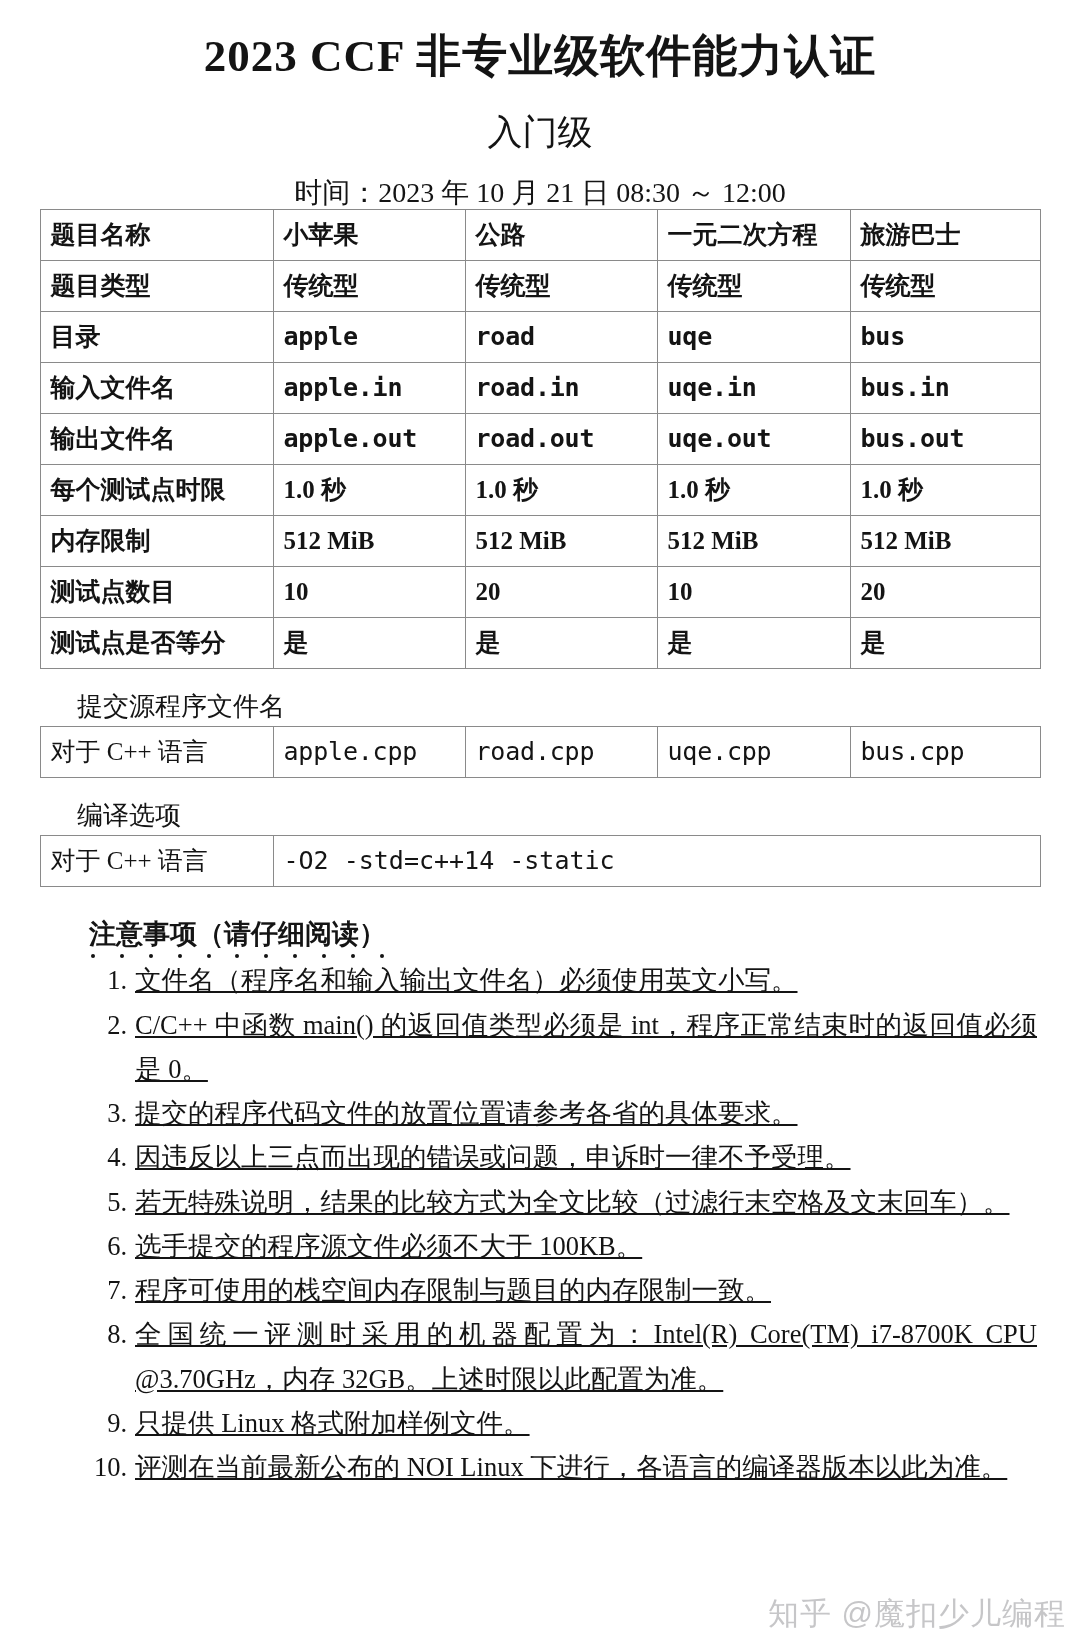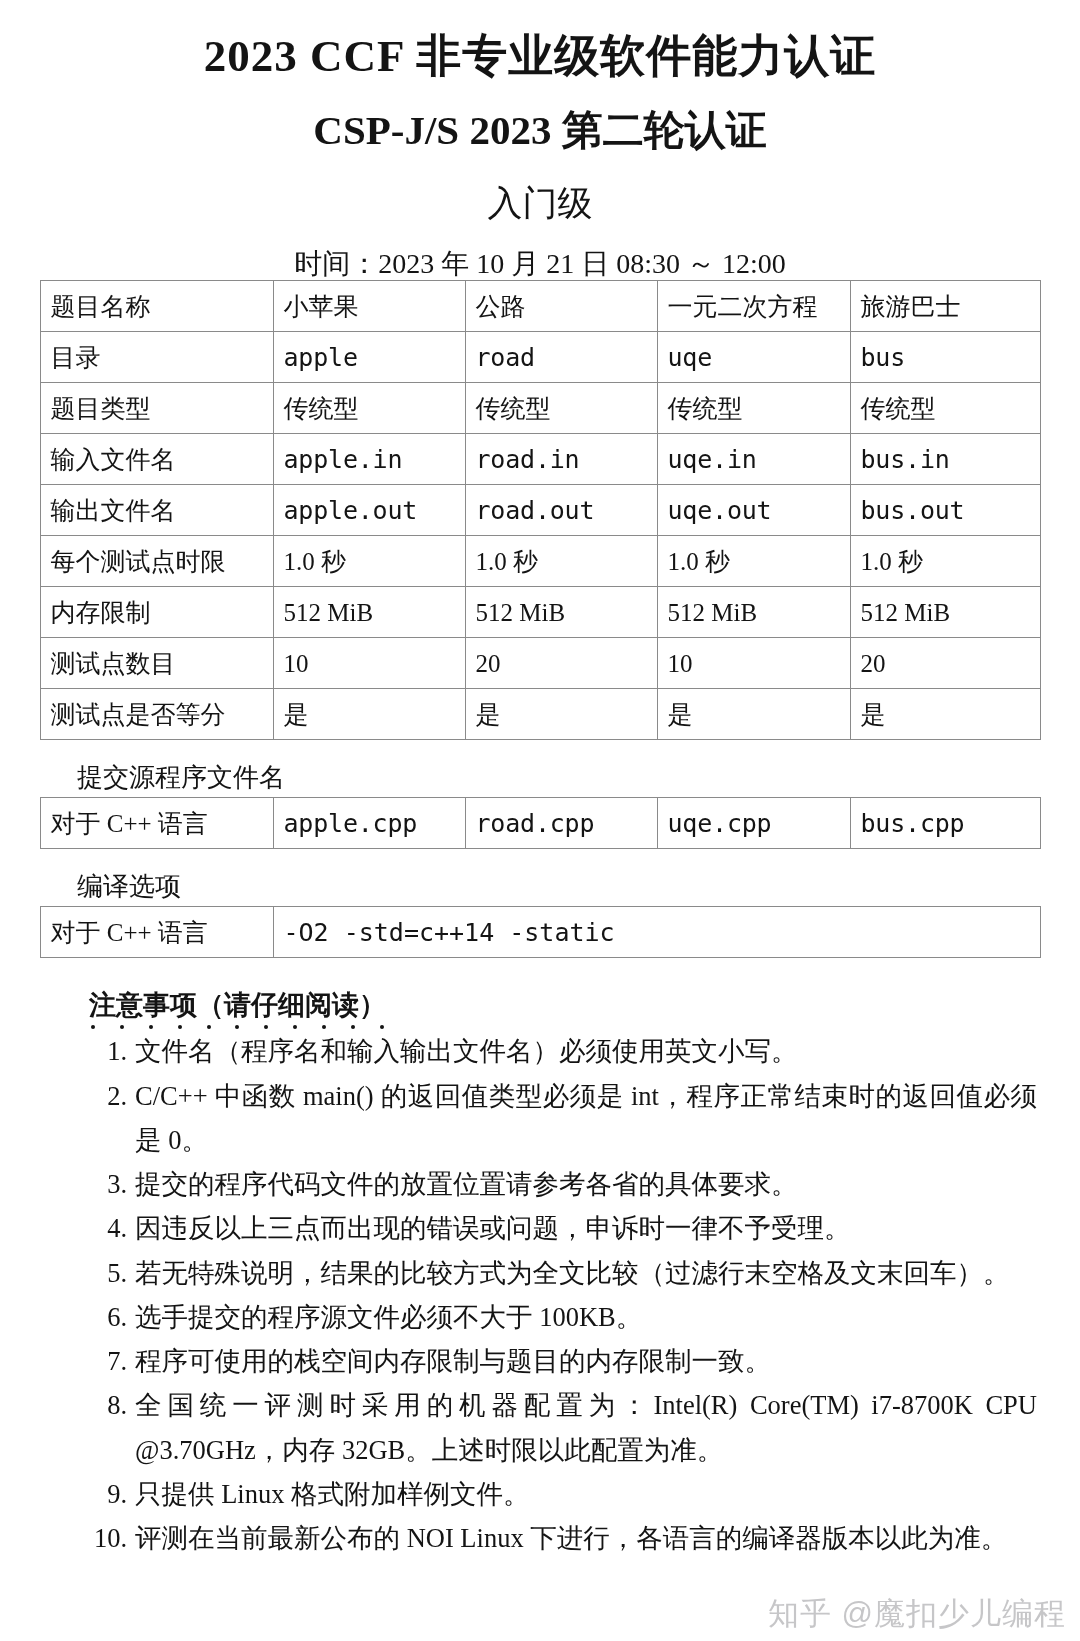--- a/index.html
+++ b/index.html
@@ -74,21 +74,21 @@
   table.doc-table td {
     border: 1px solid #8a8a8a;
     padding: 4px 10px;
     font-size: 25px;
     line-height: 1.42;
     height: 42px;
     vertical-align: middle;
     overflow: hidden;
     white-space: nowrap;
   }
-  .main-table { margin-top: 26px; }
+  .main-table { margin-top: 26px; font-weight: bold; }
   .main-table col.c0 { width: 233px; }
   .main-table col.c1 { width: 192px; }
   .main-table col.c2 { width: 192px; }
   .main-table col.c3 { width: 193px; }
   .main-table col.c4 { width: 190px; }
 
   td.mono {
     font-family: "DejaVu Sans Mono", "Liberation Mono", monospace;
     font-size: 24px;
     letter-spacing: -0.2px;
@@ -155,20 +155,21 @@
     counter-reset: noteitem;
   }
   ol.notes-list > li {
     counter-increment: noteitem;
     position: relative;
     font-size: 26.5px;
     line-height: 1.67;
     padding-left: 46px;
     margin: 0;
     text-align: justify;
+    text-decoration: underline;
   }
   ol.notes-list > li::before {
     content: counter(noteitem) ".";
     position: absolute;
     left: 0;
     width: 38px;
     text-align: right;
     font-size: 26.5px;
   }
 
@@ -184,53 +185,52 @@
     white-space: nowrap;
     pointer-events: none;
   }
 </style>
 </head>
 <body>
 
 <div class="page">
 
   <h1 class="title-main">2023 CCF 非专业级软件能力认证</h1>
-  <h2 class="title-sub">CSP-J/S 2023 第二轮认证</h2>
   <div class="title-level">入门级</div>
   <div class="title-time">时间：2023 年 10 月 21 日 08:30 ～ 12:00</div>
 
   <table class="doc-table main-table">
     <colgroup>
       <col class="c0">
         <col class="c1">
         <col class="c2">
         <col class="c3">
         <col class="c4">
     </colgroup>
     <tbody id="main-table-body">
         <tr>
           <td>题目名称</td>
           <td>小苹果</td>
           <td>公路</td>
           <td>一元二次方程</td>
           <td>旅游巴士</td>
         </tr>
         <tr>
+          <td>题目类型</td>
+          <td>传统型</td>
+          <td>传统型</td>
+          <td>传统型</td>
+          <td>传统型</td>
+        </tr>
+        <tr>
           <td>目录</td>
           <td class="mono">apple</td>
           <td class="mono">road</td>
           <td class="mono">uqe</td>
           <td class="mono">bus</td>
-        </tr>
-        <tr>
-          <td>题目类型</td>
-          <td>传统型</td>
-          <td>传统型</td>
-          <td>传统型</td>
-          <td>传统型</td>
         </tr>
         <tr>
           <td>输入文件名</td>
           <td class="mono">apple.in</td>
           <td class="mono">road.in</td>
           <td class="mono">uqe.in</td>
           <td class="mono">bus.in</td>
         </tr>
         <tr>
           <td>输出文件名</td>

